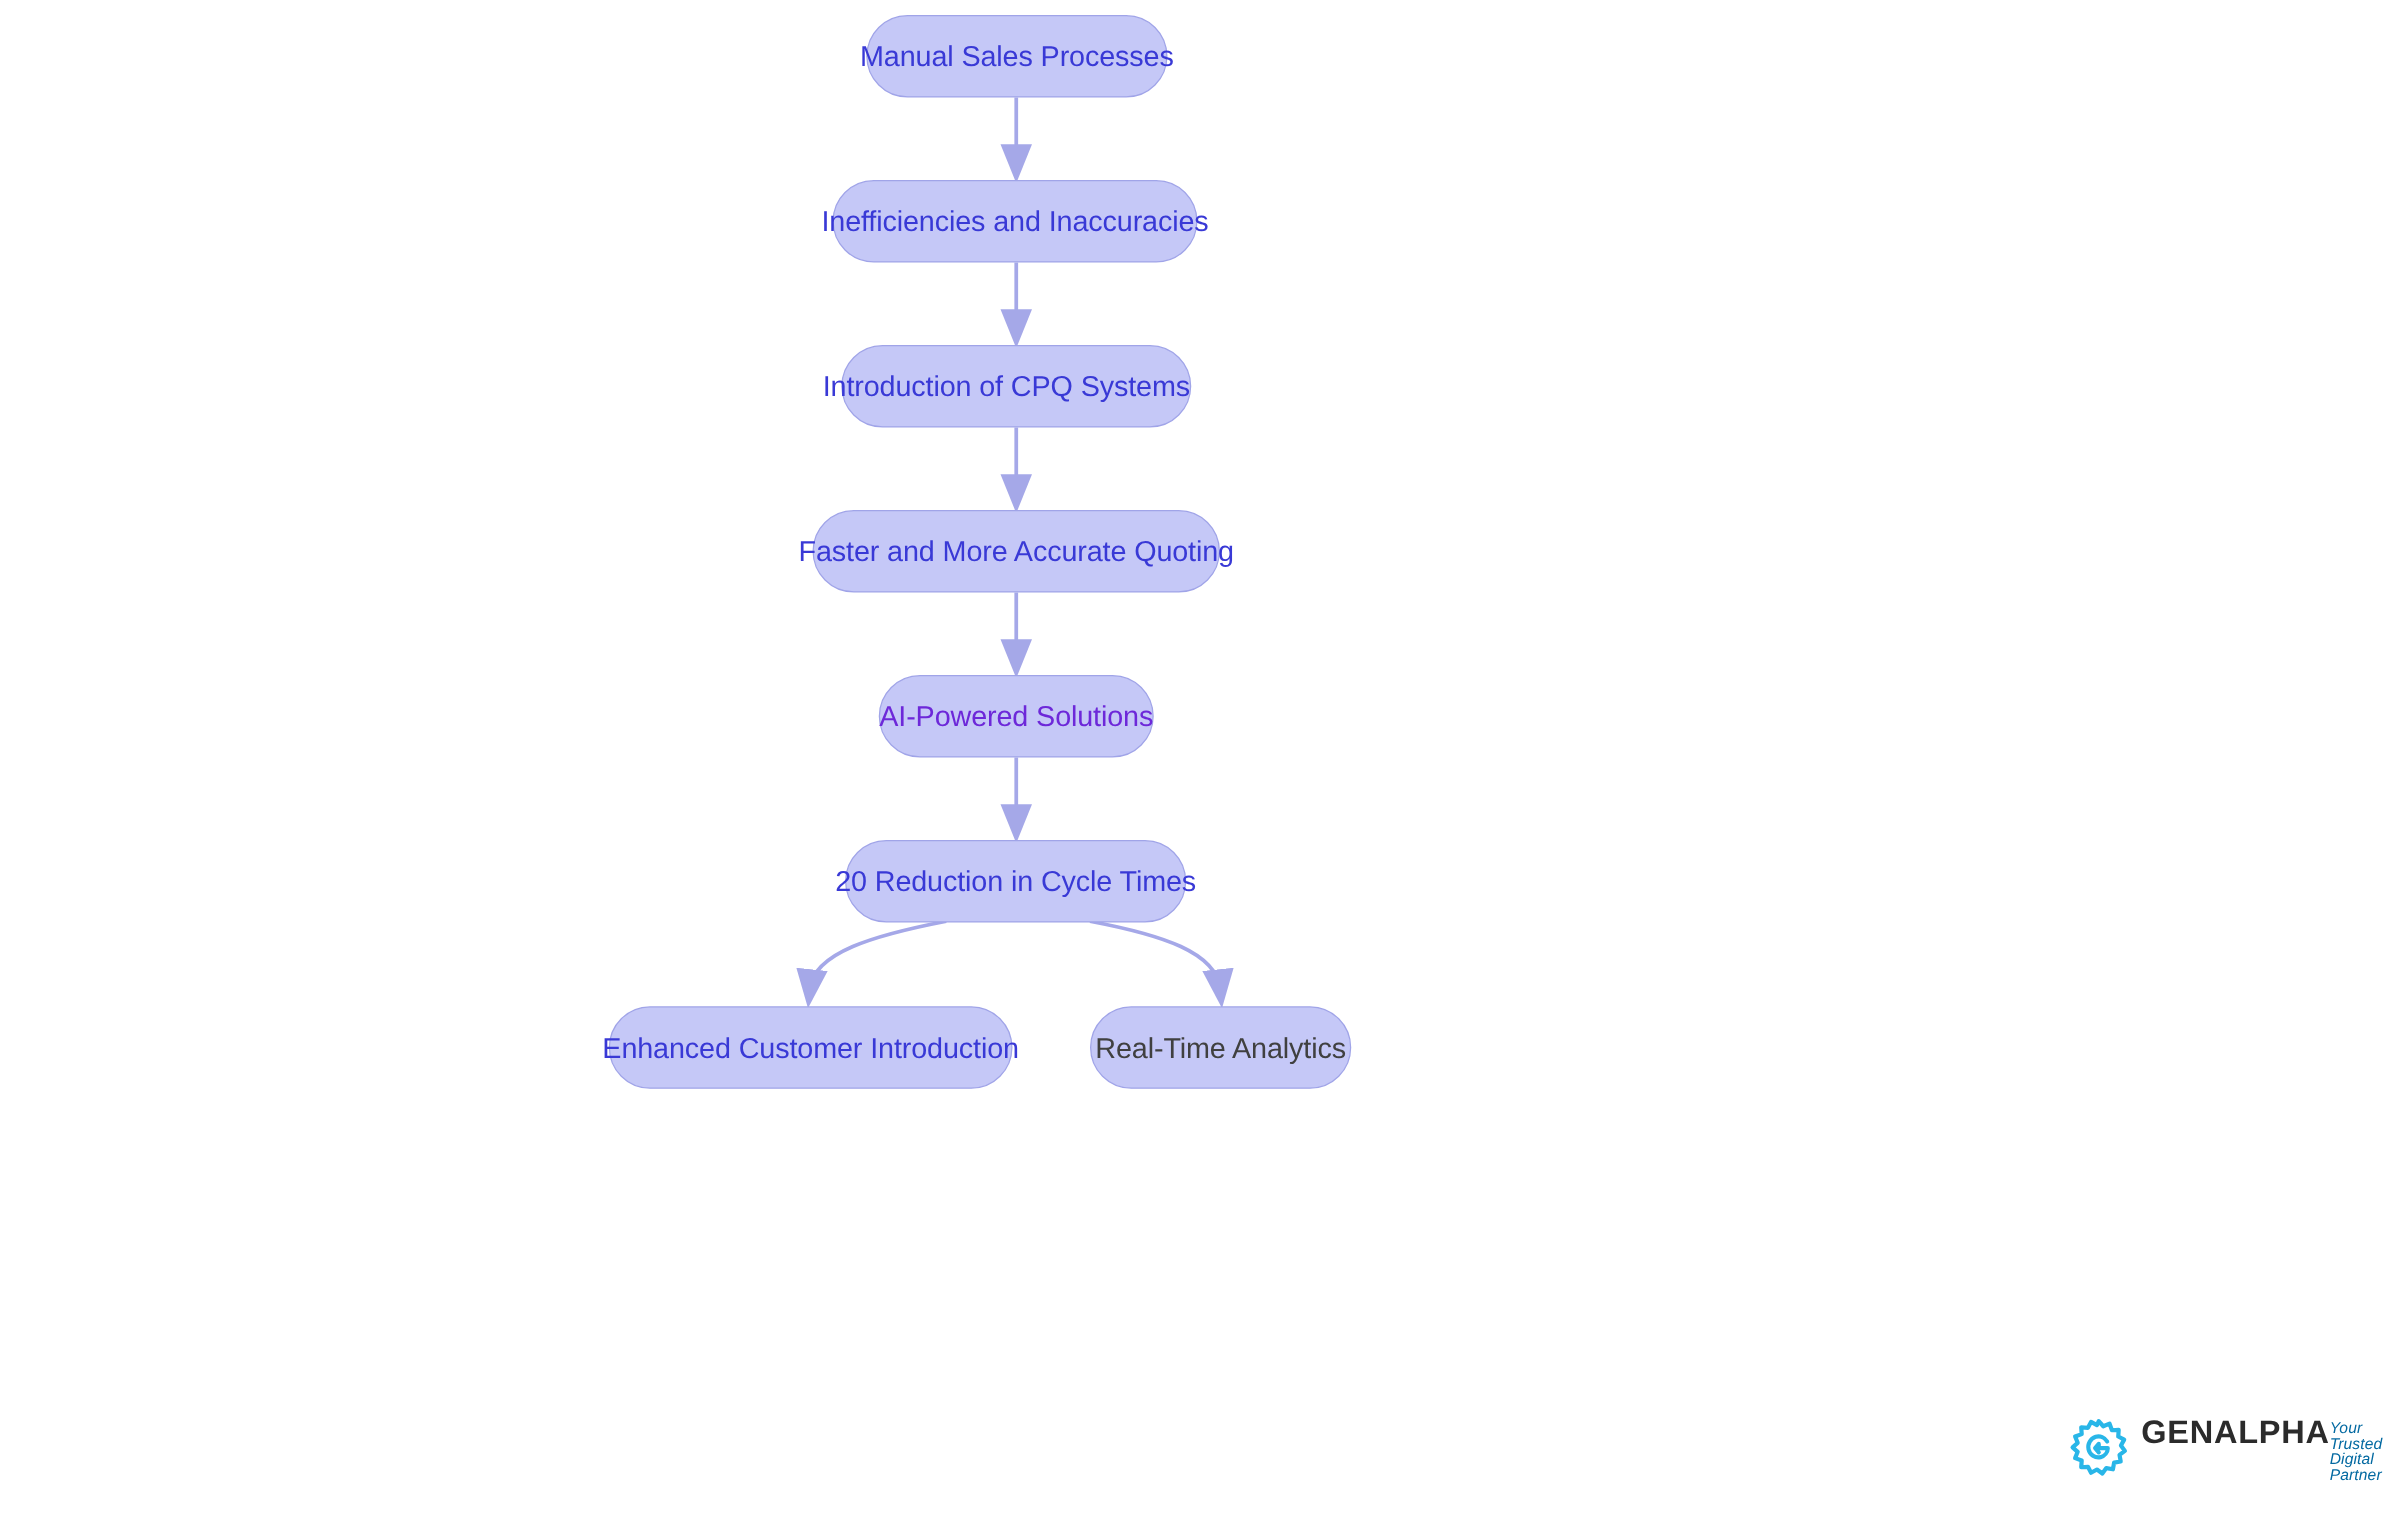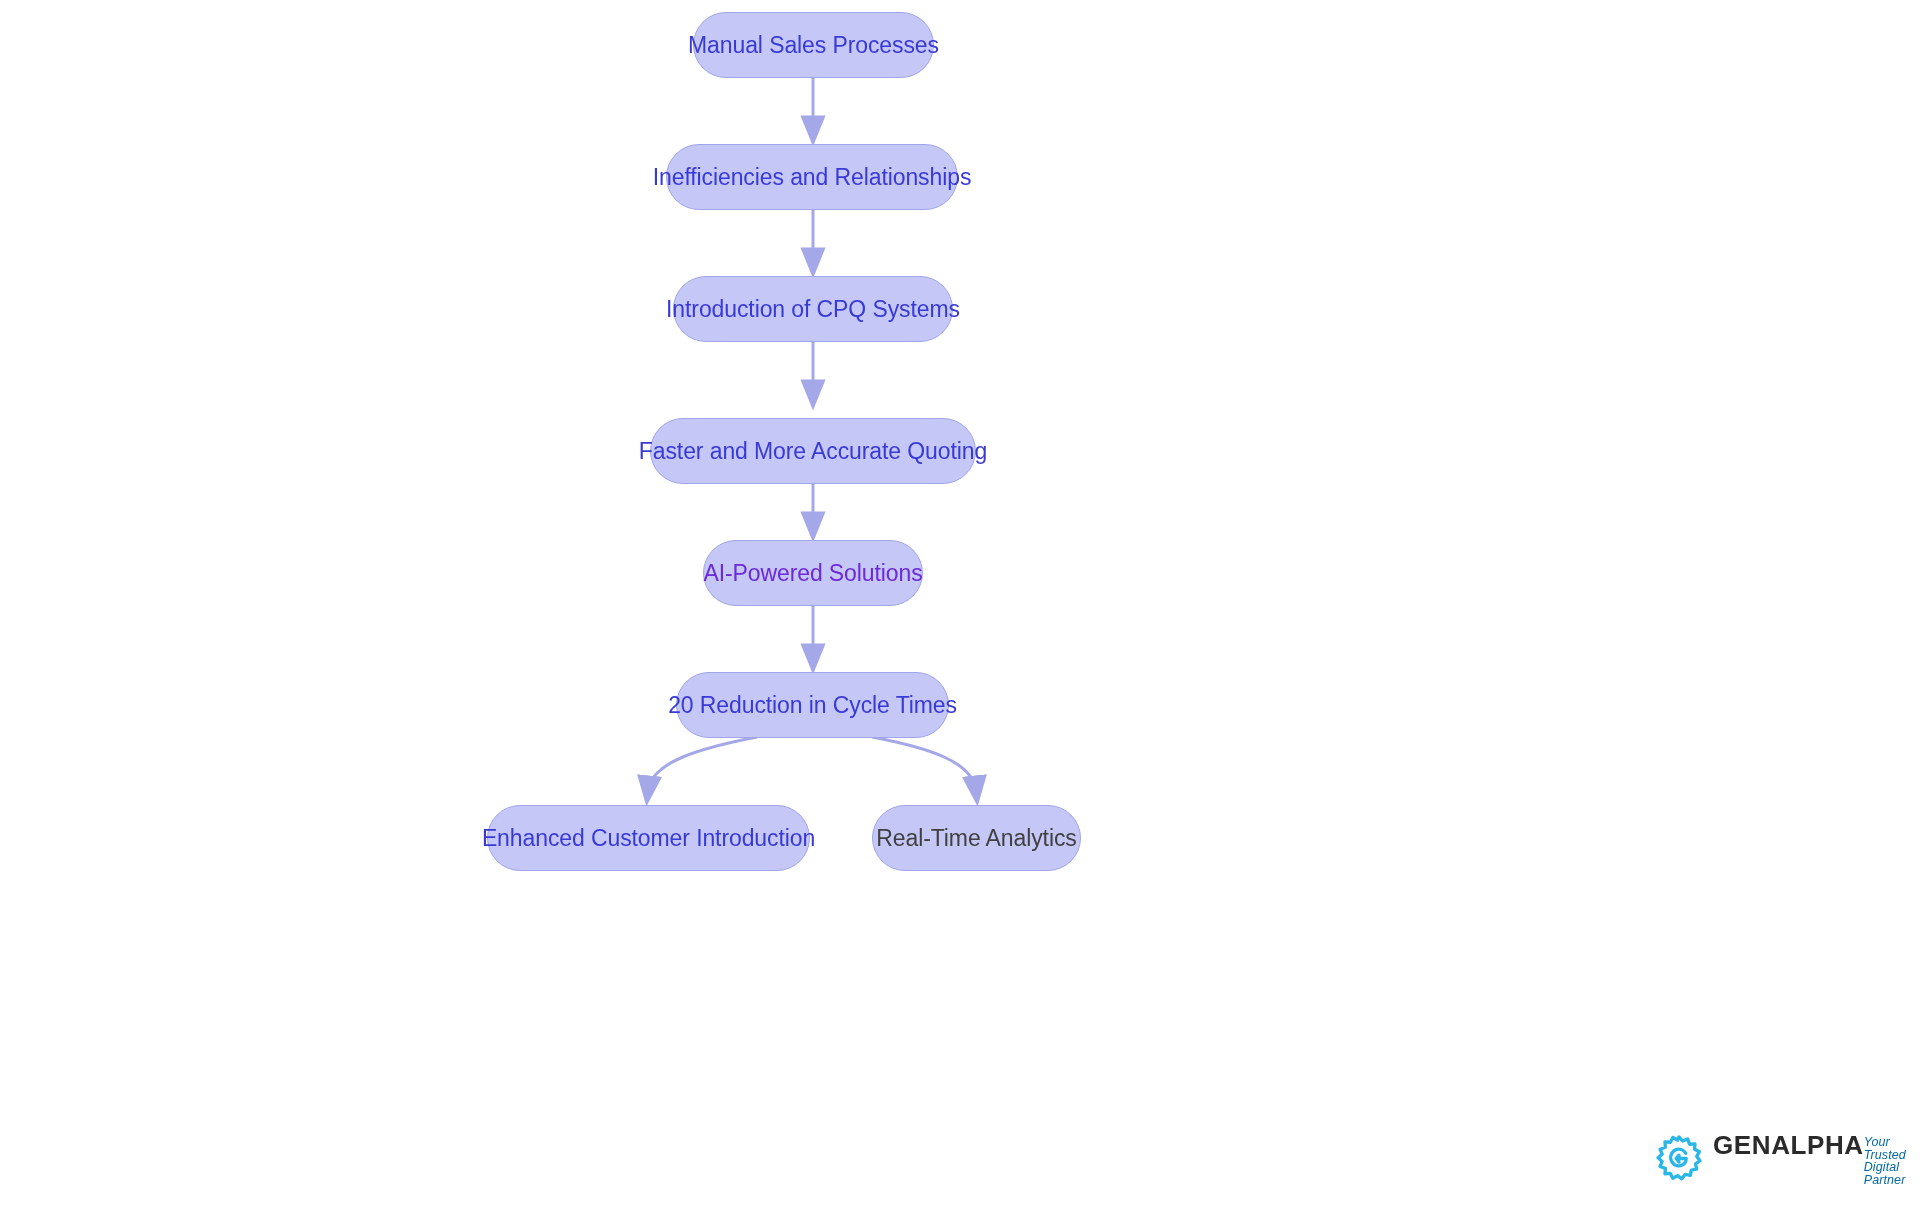--- a/index.html
+++ b/index.html
@@ -114,26 +114,26 @@
       <path d="M 757,737 C 700,748 651,762 648,791"></path>
       <path d="M 872,737 C 930,748 973,762 976,791"></path>
     </g>
   </svg>
 
   <div id="nodes">
       <div class="node" style="left: 693px; top: 12px; width: 241px; height: 66px; background: rgb(197, 200, 247); border-color: rgb(160, 164, 232); color: rgb(57, 57, 214);">
         <span class="node-label">Manual Sales Processes</span>
       </div>
       <div class="node" style="left: 666px; top: 144px; width: 292px; height: 66px; background: rgb(197, 200, 247); border-color: rgb(160, 164, 232); color: rgb(57, 57, 214);">
-        <span class="node-label">Inefficiencies and Relationships</span>
+        <span class="node-label">Inefficiencies and Inaccuracies</span>
       </div>
-      <div class="node" style="left: 673px; top: 276px; width: 280px; height: 66px; background: rgb(197, 200, 247); border-color: rgb(160, 164, 232); color: rgb(57, 57, 214);">
+      <div class="node" style="left: 673px; top: 276px; width: 280px; height: 66px; background: rgb(197, 200, 247); border-color: rgb(160, 164, 232); color: rgb(57, 57, 214); justify-content: flex-end;">
         <span class="node-label">Introduction of CPQ Systems</span>
       </div>
-      <div class="node" style="left: 650px; top: 418px; width: 326px; height: 66px; background: rgb(197, 200, 247); border-color: rgb(160, 164, 232); color: rgb(57, 57, 214);">
+      <div class="node" style="left: 650px; top: 408px; width: 326px; height: 66px; background: rgb(197, 200, 247); border-color: rgb(160, 164, 232); color: rgb(57, 57, 214);">
         <span class="node-label">Faster and More Accurate Quoting</span>
       </div>
       <div class="node" style="left: 703px; top: 540px; width: 220px; height: 66px; background: rgb(197, 200, 247); border-color: rgb(160, 164, 232); color: #6d28d9;">
         <span class="node-label">AI-Powered Solutions</span>
       </div>
       <div class="node" style="left: 676px; top: 672px; width: 273px; height: 66px; background: rgb(197, 200, 247); border-color: rgb(160, 164, 232); color: rgb(57, 57, 214);">
         <span class="node-label">20 Reduction in Cycle Times</span>
       </div>
       <div class="node" style="left: 487px; top: 805px; width: 323px; height: 66px; background: rgb(197, 200, 247); border-color: rgb(160, 164, 232); color: rgb(57, 57, 214);">
         <span class="node-label">Enhanced Customer Introduction</span>

